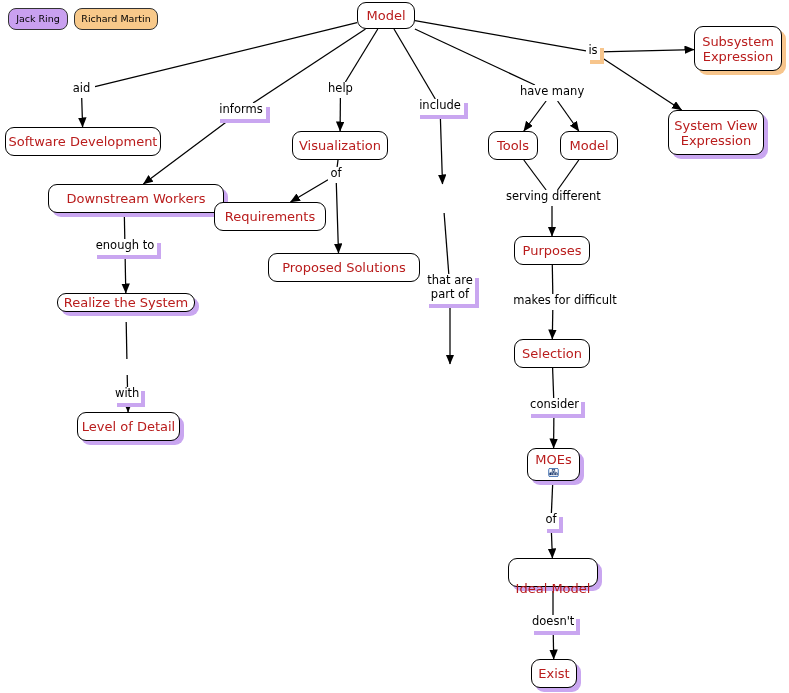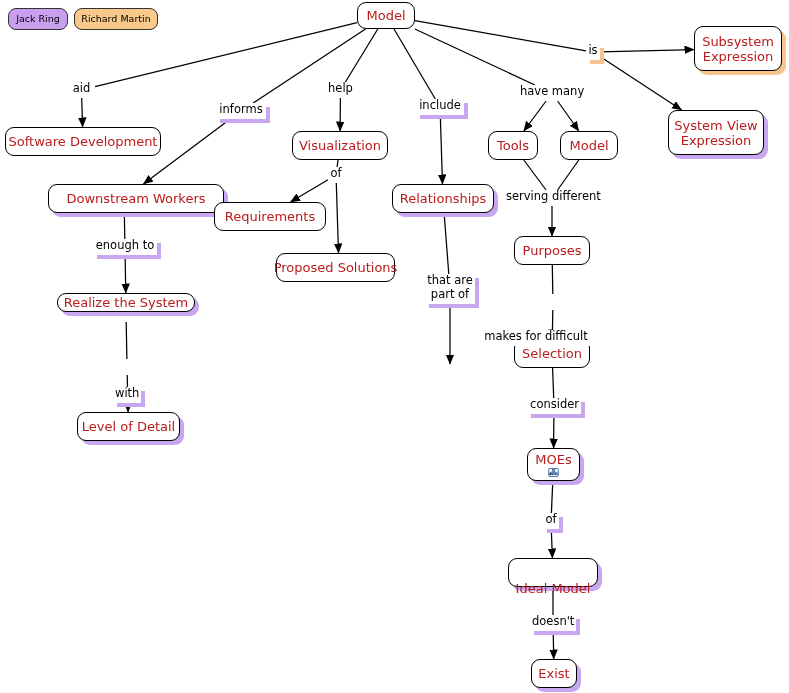--- a/index.html
+++ b/index.html
@@ -104,30 +104,27 @@
     </div>
     <div class="node" style="left: 488px; top: 131px; width: 50px; height: 29px;">
       <span class="nlabel" style="white-space: pre;">Tools</span>
     </div>
     <div class="node" style="left: 560px; top: 131px; width: 58px; height: 29px;">
       <span class="nlabel" style="white-space: pre;">Model</span>
     </div>
     <div class="node sh-purple" style="left: 48px; top: 184px; width: 176px; height: 29px;">
       <span class="nlabel" style="white-space: pre;">Downstream Workers</span>
     </div>
-    <div class="node sh-purple" style="left: 392px; top: 184px; width: 102px; height: 29px;">
-      <span class="nlabel" style="white-space: pre;">Relationships</span>
-    </div>
     <div class="node" style="left: 214px; top: 202px; width: 112px; height: 29px;">
       <span class="nlabel" style="white-space: pre;">Requirements</span>
     </div>
     <div class="node" style="left: 514px; top: 236px; width: 76px; height: 29px;">
       <span class="nlabel" style="white-space: pre;">Purposes</span>
     </div>
-    <div class="node" style="left: 276px; top: 253px; width: 119px; height: 29px;">
+    <div class="node" style="left: 268px; top: 253px; width: 152px; height: 29px;">
       <span class="nlabel" style="white-space: pre;">Proposed Solutions</span>
     </div>
     <div class="node sh-purple" style="left: 57px; top: 293px; width: 138px; height: 19px; align-items: center;">
       <span class="nlabel" style="white-space: pre;">Realize the System</span>
     </div>
     <div class="node" style="left: 514px; top: 339px; width: 76px; height: 29px;">
       <span class="nlabel" style="white-space: pre;">Selection</span>
     </div>
     <div class="node sh-purple" style="left: 77px; top: 412px; width: 103px; height: 29px;">
       <span class="nlabel" style="white-space: pre;">Level of Detail</span>
@@ -153,18 +150,18 @@
     <div class="lbl sh-purple" style="left: 216px; top: 103px; width: 50px; height: 16px;">informs</div>
     <div class="lbl" style="left: 324px; top: 82px; width: 33px; height: 16px;">help</div>
     <div class="lbl sh-purple" style="left: 416px; top: 99px; width: 48px; height: 16px;">include</div>
     <div class="lbl" style="left: 518px; top: 85px; width: 68px; height: 16px;">have many</div>
     <div class="lbl sh-orange" style="left: 586px; top: 44px; width: 14px; height: 16px;">is</div>
     <div class="lbl" style="left: 328px; top: 167px; width: 16px; height: 16px;">of</div>
     <div class="lbl" style="left: 504px; top: 190px; width: 96px; height: 16px;">serving different</div>
     <div class="lbl sh-purple" style="left: 93px; top: 239px; width: 64px; height: 16px;">enough to</div>
     <div class="lbl sh-purple" style="left: 425px; top: 274px; width: 50px; height: 30px;">that are
 part of</div>
-    <div class="lbl" style="left: 482px; top: 294px; width: 108px; height: 16px; margin-top: 36px;">makes for difficult</div>
+    <div class="lbl" style="left: 511px; top: 294px; width: 108px; height: 16px;">makes for difficult</div>
     <div class="lbl sh-purple" style="left: 113px; top: 359px; width: 28px; height: 16px; margin-top: 28px;">with</div>
     <div class="lbl sh-purple" style="left: 527px; top: 398px; width: 54px; height: 16px; text-align: right;">consider</div>
     <div class="lbl sh-purple" style="left: 543px; top: 513px; width: 16px; height: 16px;">of</div>
     <div class="lbl sh-purple" style="left: 530px; top: 615px; width: 46px; height: 16px;">doesn't</div>
   </div>
 
 </body></html>

